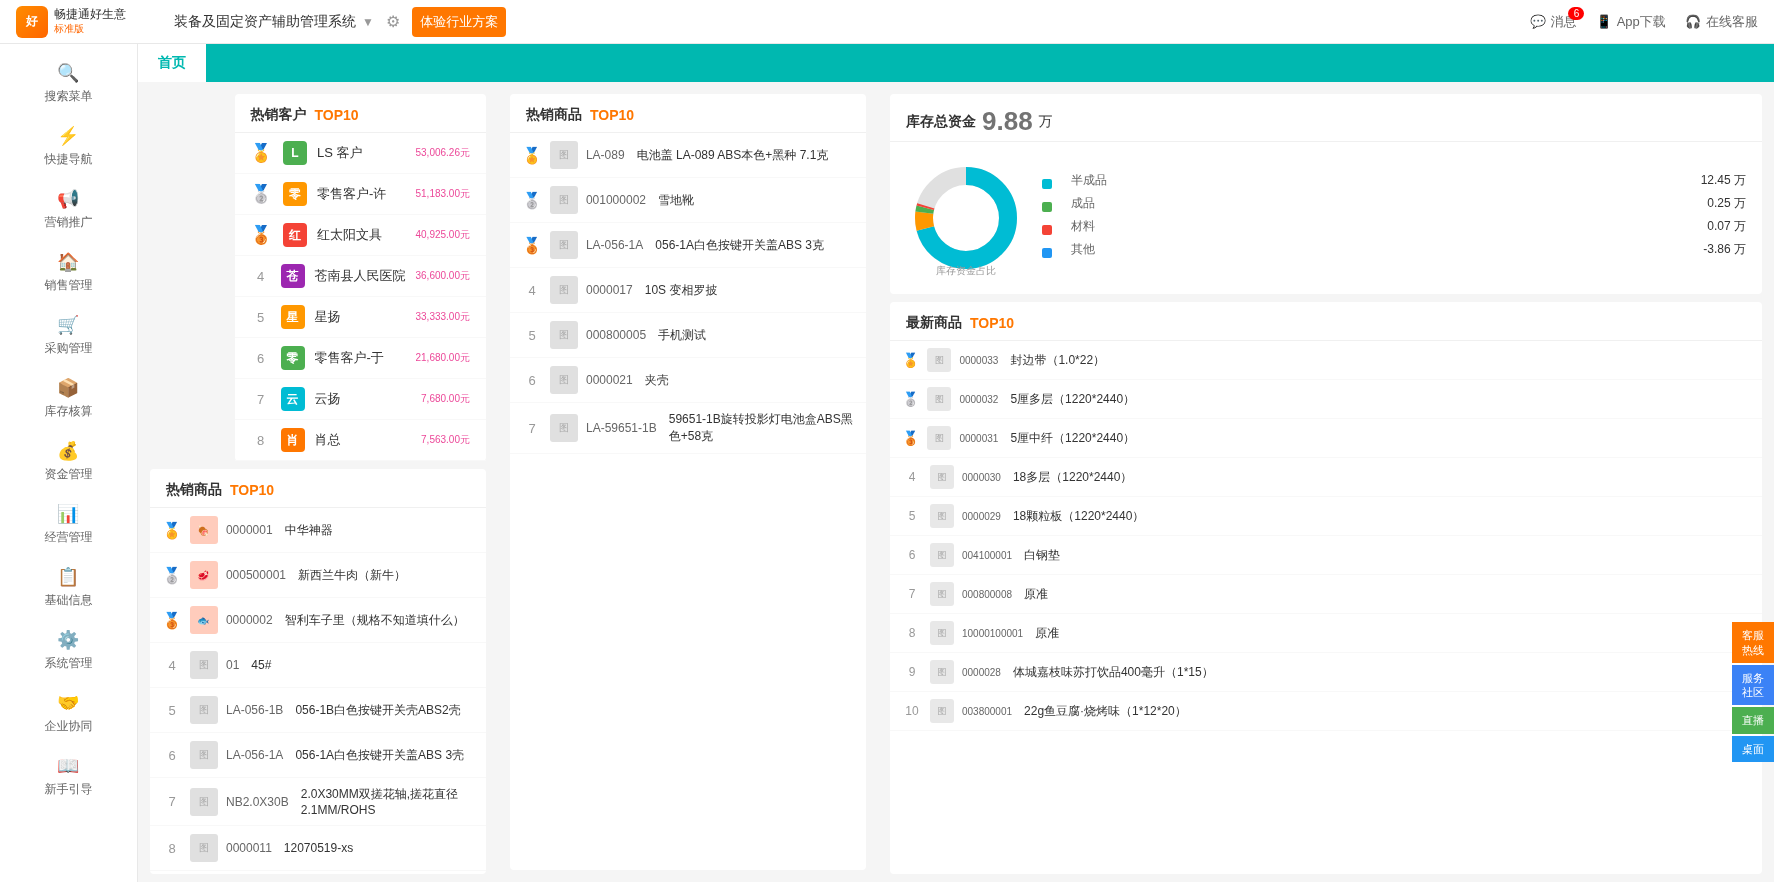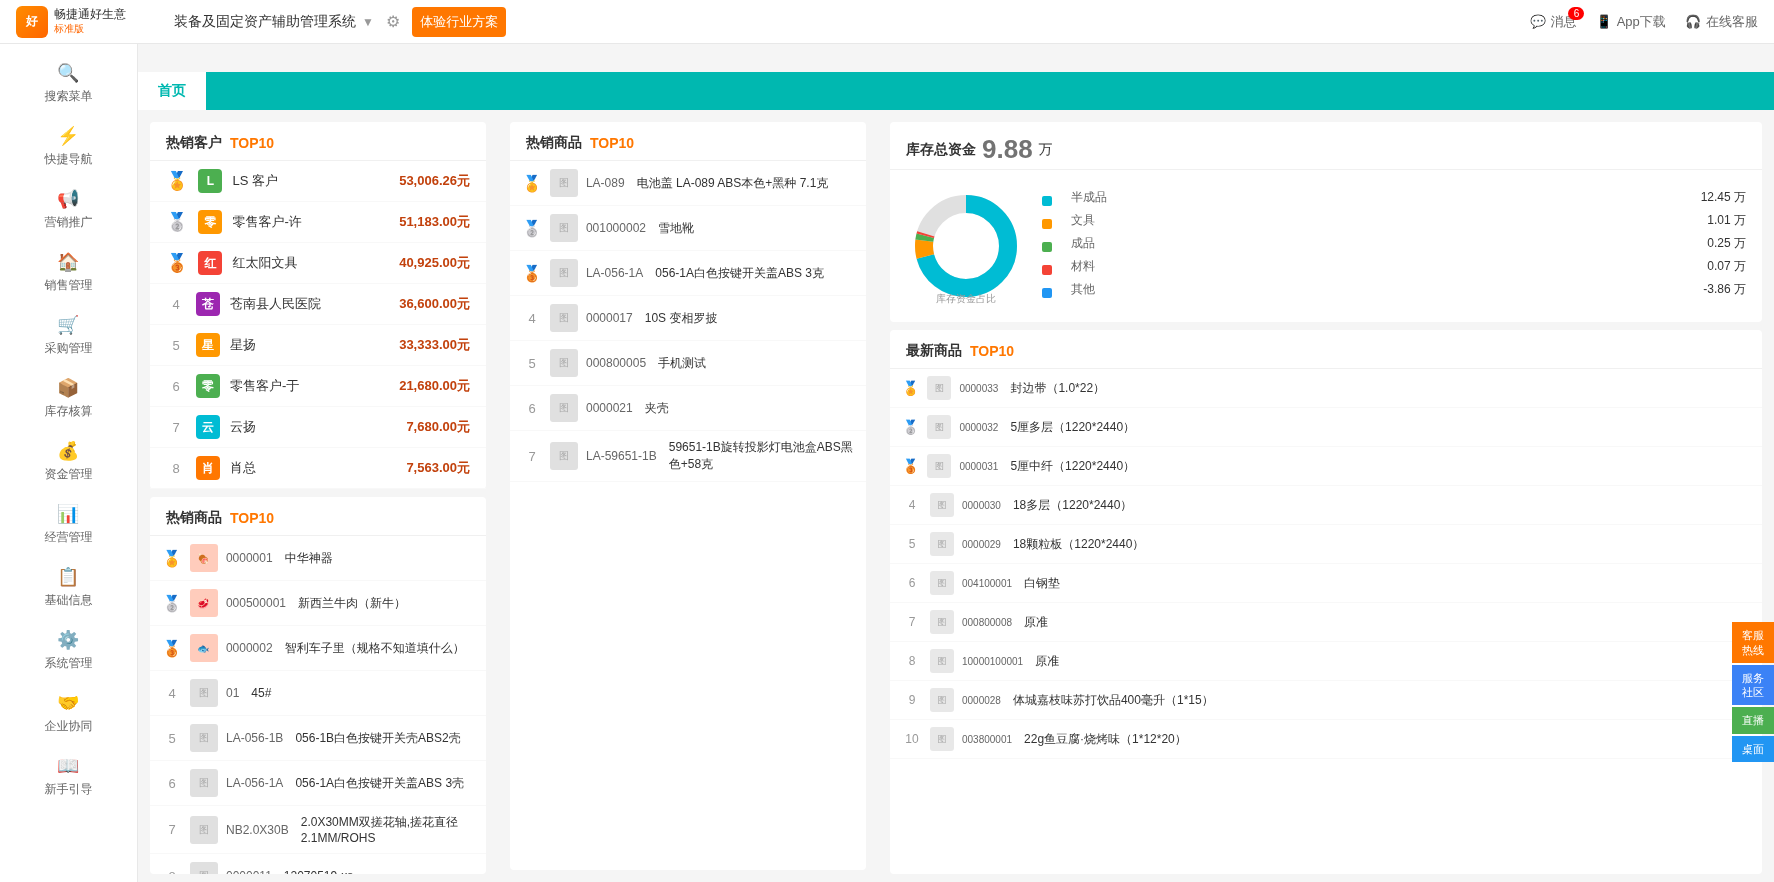--- a/index.html
+++ b/index.html
@@ -122,21 +122,20 @@
     }
 
     
     .tab-bar {
       background: #00b8b0;
       display: flex;
       height: 38px;
       align-items: center;
       padding: 0 0;
       flex-shrink: 0;
-      margin-top: 28px;
     }
     .tab-item {
       padding: 0 20px;
       height: 100%;
       display: flex;
       align-items: center;
       color: white;
       font-size: 14px;
       cursor: pointer;
       background: rgba(255,255,255,0.15);
@@ -169,20 +168,21 @@
     .top10-badge {
       color: #ff7700;
       font-weight: bold;
     }
     .col-left {
       width: 360px;
       flex-shrink: 0;
       background: #f5f5f5;
       display: flex;
       flex-direction: column;
+      align-items: flex-end;
     }
     .col-mid {
       width: 380px;
       flex-shrink: 0;
       background: #f5f5f5;
       display: flex;
       flex-direction: column;
     }
     .col-right {
       flex: 1;
@@ -207,21 +207,21 @@
     }
     .rank-num { width: 20px; color: #999; font-size: 13px; text-align: center; }
     .rank-badge {
       width: 24px; height: 24px;
       border-radius: 4px;
       display: flex; align-items: center; justify-content: center;
       color: white; font-size: 12px; font-weight: bold;
       flex-shrink: 0;
     }
     .rank-name { flex: 1; color: #333; font-size: 13px; }
-    .rank-amount { color: #c2410c; font-size: 13px; font-weight: 700; }
+    .rank-amount { color: #ec4899; font-size: 10px; font-weight: 400; }
 
     
     .product-row {
       display: flex;
       align-items: center;
       padding: 8px 12px;
       border-bottom: 1px solid #f8f8f8;
       gap: 8px;
     }
     .product-img {
@@ -648,25 +648,20 @@
                 <circle cx="60" cy="60" r="42" fill="none" stroke="#f44336" stroke-width="18" stroke-dasharray="2 262" stroke-dashoffset="-208" transform="rotate(-90 60 60)"></circle>
               </svg>
               <div style="position:absolute;bottom:0;left:50%;transform:translateX(-50%);font-size:10px;color:#999;white-space:nowrap;">库存资金占比</div>
             </div>
 
             <div class="legend-area">
               <div class="legend-row">
                 <div class="legend-dot" style="background:#00bcd4;"></div>
                 <span class="legend-label">半成品</span>
                 <span class="legend-value">12.45 万</span>
-              </div>
-              <div class="legend-row">
-                <div class="legend-dot" style="background:#ff9800;"></div>
-                <span class="legend-label">文具</span>
-                <span class="legend-value">1.01 万</span>
               </div>
               <div class="legend-row">
                 <div class="legend-dot" style="background:#4caf50;"></div>
                 <span class="legend-label">成品</span>
                 <span class="legend-value">0.25 万</span>
               </div>
               <div class="legend-row">
                 <div class="legend-dot" style="background:#f44336;"></div>
                 <span class="legend-label">材料</span>
                 <span class="legend-value">0.07 万</span>

